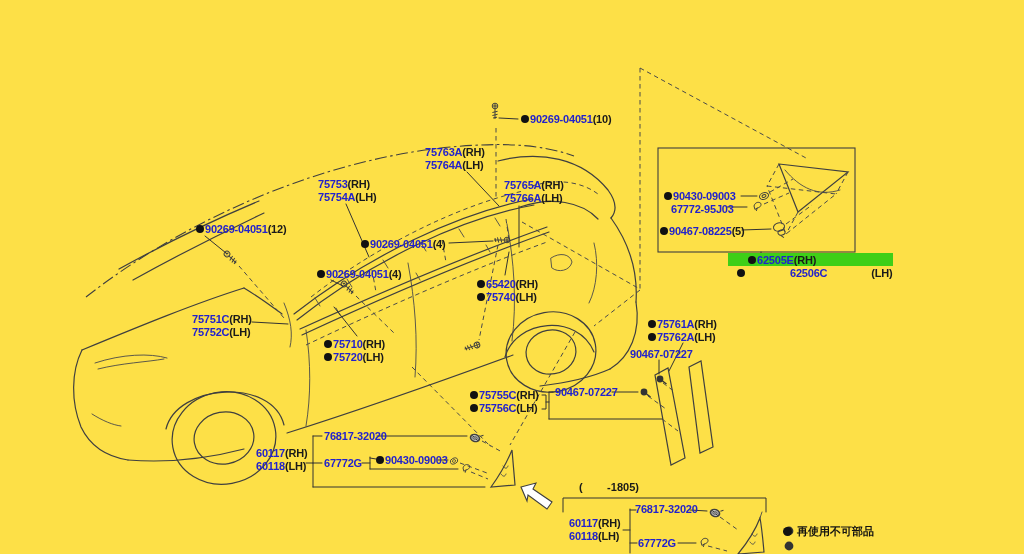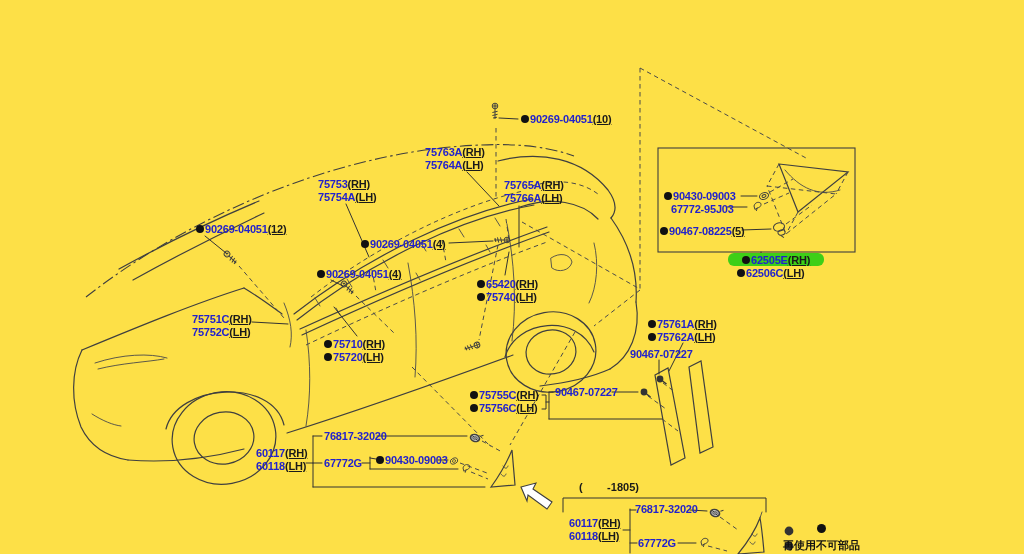--- a/index.html
+++ b/index.html
@@ -4,25 +4,25 @@
 <style>
   html,body{margin:0;padding:0;background:#fff;}
   .stage{position:relative;width:1024px;height:554px;background:#fde047;overflow:hidden;
          font-family:"Liberation Sans",sans-serif;}
   .stage svg{position:absolute;left:0;top:0;}
   .labels-layer{position:absolute;left:0;top:0;width:100%;height:100%;z-index:3;}
   .plabel{position:absolute;white-space:nowrap;line-height:13px;cursor:pointer;}
   .pline{display:flex;align-items:center;height:13px;font:bold 11px "Liberation Sans",sans-serif;letter-spacing:-0.2px;}
   .pdot{width:8px;height:8px;border-radius:50%;background:#111;display:inline-block;margin-right:1px;flex:none;}
   .pnum{color:var(--blue,#2222cc);}
-  .psuf{color:#1a1a1a;text-decoration:underline;}
-  .pline.hl{background:var(--hl,#3ecf17);padding:0 14px;margin-left:-3px;border-radius:6px;}
+  .psuf{color:#1a1a1a;}
+  .pline.hl{background:var(--hl,#3ecf17);padding:0 20px;margin-left:-3px;}
   .range-note{position:absolute;font:bold 11px "Liberation Sans",sans-serif;color:#1a1a1a;white-space:pre;z-index:3;padding-left:16px;}
   .legend-line{position:absolute;display:flex;align-items:center;gap:5px;z-index:3;
-               font:bold 11px "DejaVu Sans","Liberation Sans",sans-serif;color:#111;flex-direction:column;}
+               font:bold 11px "DejaVu Sans","Liberation Sans",sans-serif;color:#111;}
   .legend-dot{width:9px;height:9px;border-radius:50%;background:#111;flex:none;}
   .ln{stroke:#3f3f3f;fill:none;stroke-width:1.2;stroke-linecap:round;}
   .thin{stroke:#4a4a4a;fill:none;stroke-width:0.9;stroke-linecap:round;}
   .ldr{stroke:#333;fill:none;stroke-width:1;stroke-linecap:round;}
   .dsh{stroke:#4a4a4a;fill:none;stroke-width:1;stroke-dasharray:4.5 3.5;}
   .ddot{stroke:#3f3f3f;fill:none;stroke-width:1.1;stroke-dasharray:12 3.5 2.5 3.5;}
   .ic{stroke:#3f3f3f;fill:none;stroke-width:1;}
   .fillc{fill:#333;stroke:none;}
 </style>
 </head>
@@ -351,21 +351,21 @@
           <span class="pnum">90467-08225</span>
           <span class="psuf">(5)</span>
         </div>
       </div>
       <div class="plabel" style="left: 731px; top: 253px;">
         <div class="pline hl">
           <span class="pdot"></span>
           <span class="pnum">62505E</span>
           <span class="psuf">(RH)</span>
         </div>
-        <div class="pline" style="margin-left: 6px;">
+        <div class="pline" style="margin-left: 6px; gap: 44px;">
           <span class="pdot"></span>
           <span class="pnum">62506C</span>
           <span class="psuf">(LH)</span>
         </div>
       </div>
       <div class="plabel" style="left: 648px; top: 317px;">
         <div class="pline">
           <span class="pdot"></span>
           <span class="pnum">75761A</span>
           <span class="psuf">(RH)</span>

